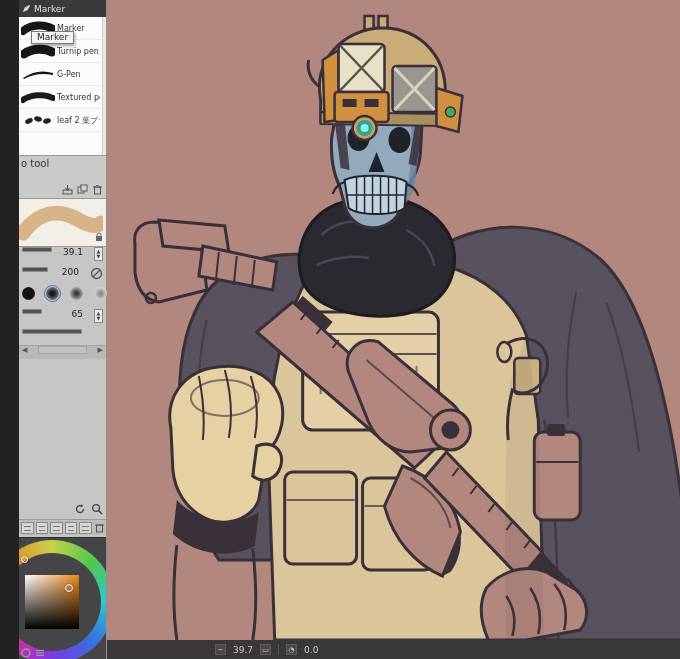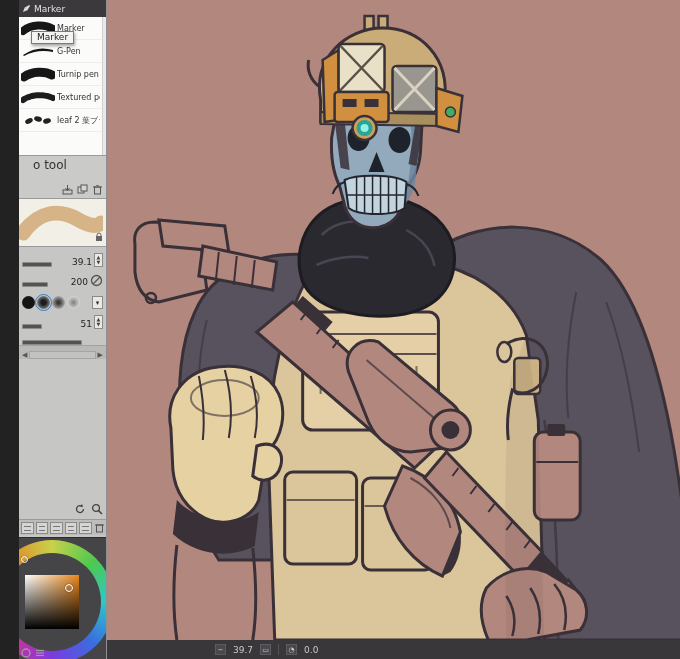--- a/index.html
+++ b/index.html
@@ -9,27 +9,27 @@
   .sidebar{width:88px;height:659px;background:#c6c6c4;position:relative;flex:none;border-right:1px solid #8f8f8f;}
   .panel-header{position:absolute;top:0;left:0;right:0;height:17px;background:#3b393c;color:#e2e2e2;font-size:9px;display:flex;align-items:center;gap:3px;padding-left:3px;}
   .panel-header .hicon{width:9px;height:9px;flex:none;}
   .brush-list{position:absolute;top:17px;left:0;right:4px;height:138px;background:#fbfbfa;}
   .brush-row{height:23px;display:flex;align-items:center;padding:0 2px;border-bottom:1px solid #ededed;cursor:pointer;}
   .brush-row svg{flex:none;}
   .brush-row .blabel{font-size:8px;color:#333;margin-left:2px;white-space:nowrap;overflow:hidden;}
   .brush-tooltip{position:absolute;top:14px;left:12px;background:#f4f4f2;border:1px solid #7a7a7a;font-size:9px;color:#222;padding:0 5px 1px 5px;box-shadow:1px 2px 3px rgba(0,0,0,.35);z-index:6;}
   .side-scroll{position:absolute;top:17px;right:0;width:4px;height:138px;background:#e9e9e9;border-left:1px solid #d0d0d0;}
   .subtool-panel{position:absolute;top:155px;left:0;right:0;height:43px;background:#cacac8;border-top:1px solid #9a9a9a;}
-  .subtool-label{font-size:12px;color:#333;padding:2px 0 0 14px;}
+  .subtool-label{font-size:10px;color:#333;padding:2px 0 0 2px;}
   .mini-icon-row{position:absolute;bottom:3px;right:3px;display:flex;gap:4px;}
   .mini-icon-row svg{display:block;}
   .stroke-preview{position:absolute;top:198px;left:0;right:0;height:48px;background:#f2efe7;border-top:1px solid #9a9a9a;}
   .lock{position:absolute;right:3px;bottom:4px;}
   .props{position:absolute;top:246px;left:0;right:0;background:#c6c6c4;border-top:1px solid #9a9a9a;}
-  .prow{display:flex;align-items:flex-end;padding:0 3px;gap:2px;}
+  .prow{display:flex;align-items:flex-start;padding:0 3px;gap:11px;}
   .prow.h20{height:20px;} .prow.h22{height:22px;} .prow.h16{height:16px;} .prow.h14{height:14px;background:#b9b9b7;border-top:1px solid #a2a2a0;}
   .track{height:5px;background:#55524f;border:1px solid #8b8b89;border-radius:1px;}
   .pval{font-size:9px;color:#222;margin-left:auto;}
   .stepper{width:9px;height:14px;background:#e9e9e7;border:1px solid #8a8a88;display:flex;flex-direction:column;align-items:center;justify-content:center;font-size:5px;line-height:5px;color:#444;cursor:pointer;}
   .tipdot{width:13px;height:13px;border-radius:50%;flex:none;}
   .tip1{background:radial-gradient(circle,#141414 55%,#2c2c2c 100%);}
   .tip2{background:radial-gradient(circle,#1c1c1c 25%,#9a9a9a 85%);}
   .tip3{background:radial-gradient(circle,#3a3a3a 15%,#bdbdbd 80%);}
   .tip4{background:radial-gradient(circle,#8a8a8a 10%,#dcdcdc 75%);}
   .tipsel{outline:1px solid #3a78c2;outline-offset:1px;background-color:#fff;}
@@ -73,29 +73,29 @@
       <div class="brush-tooltip">Marker</div>
 
       <div class="brush-row">
         <svg width="34" height="16">
             <path d="M2,11 C10,4 24,4 32,9" stroke="#161616" stroke-width="8" fill="none" stroke-linecap="round"></path>
           </svg>
         <span class="blabel">Marker</span>
       </div>
       <div class="brush-row">
         <svg width="34" height="16">
+            <path d="M3,11 C11,5 24,5 31,9" stroke="#161616" stroke-width="9" fill="none" stroke-linecap="round"></path>
+          </svg>
+        <span class="blabel">Turnip pen</span>
+      </div>
+      <div class="brush-row">
+        <svg width="34" height="16">
             <path d="M2,12 C12,5 22,4 32,7 L32,9 C22,7 12,8 3,13 Z" fill="#161616"></path>
           </svg>
         <span class="blabel">G-Pen</span>
-      </div>
-      <div class="brush-row">
-        <svg width="34" height="16">
-            <path d="M3,11 C11,5 24,5 31,9" stroke="#161616" stroke-width="9" fill="none" stroke-linecap="round"></path>
-          </svg>
-        <span class="blabel">Turnip pen</span>
       </div>
       <div class="brush-row">
         <svg width="34" height="16">
             <path d="M2,11 C10,5 24,5 32,9" stroke="#1c1c1c" stroke-width="6" fill="none" stroke-dasharray="3 2" stroke-linecap="round"></path>
           </svg>
         <span class="blabel">Textured pen</span>
       </div>
       <div class="brush-row">
         <svg width="34" height="16">
           <ellipse cx="8" cy="9" rx="4" ry="2.5" fill="#222" transform="rotate(-25 8 9)"></ellipse>
@@ -155,21 +155,21 @@
       </div>
       <div class="prow h22">
         <span class="tipdot tip1"></span>
         <span class="tipdot tip2 tipsel"></span>
         <span class="tipdot tip3"></span>
         <span class="tipdot tip4"></span>
         <span class="ddown">▾</span>
       </div>
       <div class="prow h20">
         <div class="track" style="width:20px"></div>
-        <span class="pval">51</span>
+        <span class="pval">65</span>
         <div class="stepper">
             <span>▲</span>
             <span>▼</span>
           </div>
       </div>
       <div class="prow h16">
         <div class="track" style="width:60px"></div>
       </div>
       <div class="prow h14">
         <span class="scrollrow-arrow">◀</span>

